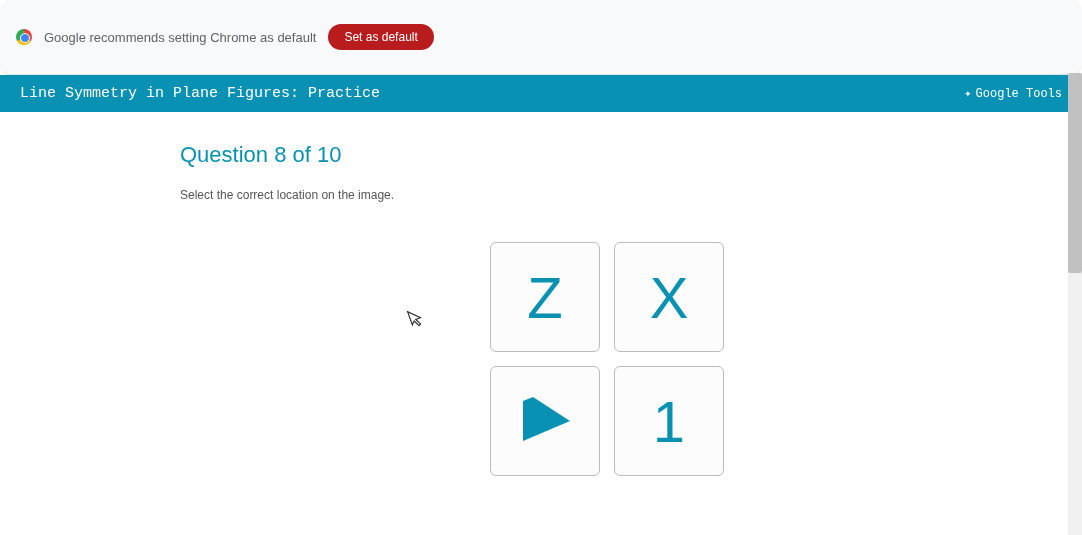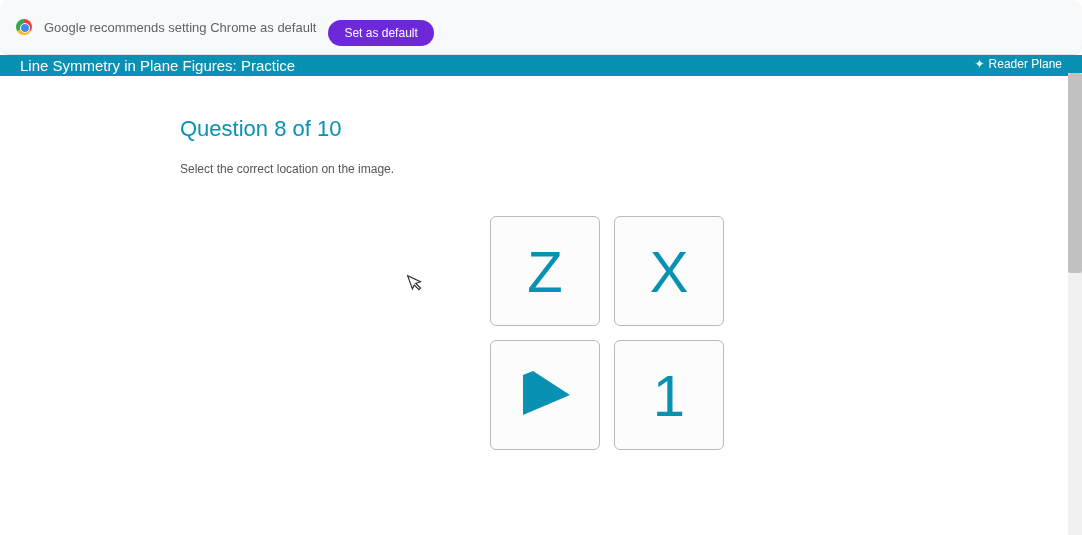--- a/index.html
+++ b/index.html
@@ -10,21 +10,21 @@
     body {
       font-family: Arial, Helvetica, sans-serif;
       background: #ffffff;
       width: 1082px;
       height: 535px;
       overflow: hidden;
     }
     .chrome-banner {
       display: flex;
       align-items: center;
-      padding: 8px 16px;
+      padding: 24px 16px;
       background: #f8f9fa;
       border-bottom: 1px solid #e0e0e0;
       gap: 12px;
       border-radius: 9px;
     }
     .chrome-icon {
       width: 16px;
       height: 16px;
       border-radius: 50%;
       background: conic-gradient(#ea4335 0deg 120deg, #fbbc05 120deg 240deg, #34a853 240deg 360deg);
@@ -39,51 +39,51 @@
       height: 8px;
       background: #4285f4;
       border-radius: 50%;
       border: 1px solid white;
     }
     .banner-text {
       color: #5f6368;
       font-size: 13px;
     }
     .set-default-btn {
-      background: #6d28d9;
+      background: #b91c1c;
       color: white;
       border: none;
       border-radius: 16px;
       padding: 6px 16px;
       font-size: 12px;
       font-weight: 500;
       cursor: pointer;
-      margin-top: 12px;
     }
     .lesson-header {
       background: #0891b2;
       color: white;
-      padding: 2px 20px;
+      padding: 10px 20px;
       display: flex;
       justify-content: space-between;
-      align-items: flex-start;
+      align-items: center;
+      font-family: Liberation Mono, monospace;
     }
     .lesson-title {
       font-size: 15px;
       font-weight: 500;
     }
     .reader-tools {
       font-size: 12px;
       display: flex;
       align-items: center;
       gap: 4px;
       cursor: pointer;
     }
     .content-area {
-      padding: 40px 180px;
+      padding: 30px 180px;
       position: relative;
       background: #ffffff;
     }
     .question-number {
       color: #0891b2;
       font-size: 22px;
       font-weight: 400;
       margin-bottom: 20px;
     }
     .instruction-text {
@@ -144,21 +144,21 @@
 <div class="chrome-banner">
   <span class="chrome-icon"></span>
   <span class="banner-text">Google recommends setting Chrome as default</span>
   <button class="set-default-btn">Set as default</button>
 </div>
 
 <div class="lesson-header">
   <span class="lesson-title">Line Symmetry in Plane Figures: Practice</span>
   <span class="reader-tools">
     <span>✦</span>
-    <span>Reader Plane</span>
+    <span>Google Tools</span>
   </span>
 </div>
 
 <div class="content-area">
   <h2 class="question-number">Question 8 of 10</h2>
   <p class="instruction-text">Select the correct location on the image.</p>
 
   <span class="cursor-arrow">
     <svg width="14" height="20" viewBox="0 0 14 20">
       <path d="M1 1 L1 15 L4 12 L7 18 L9 17 L6 11 L11 11 Z" fill="none" stroke="#333" stroke-width="1.2"></path>

